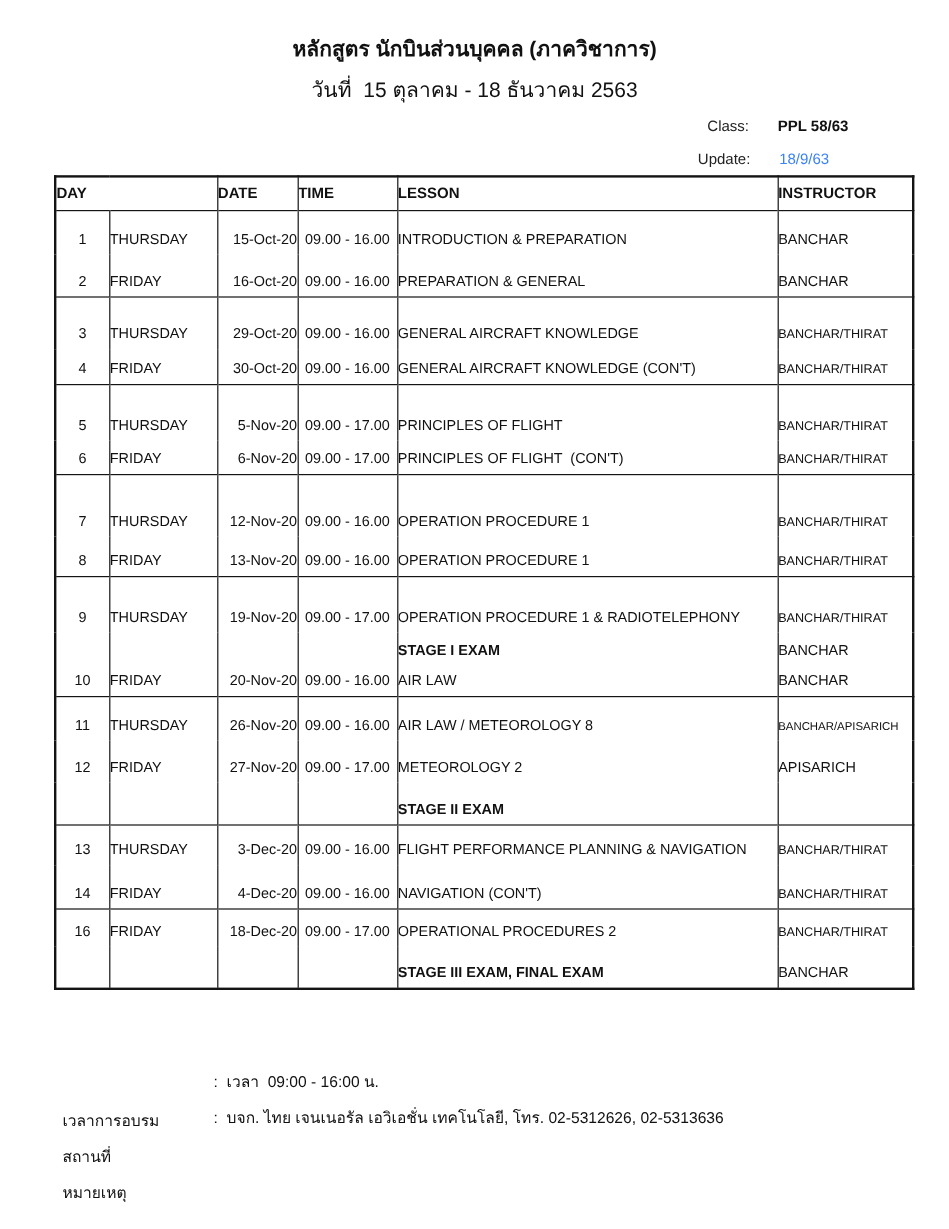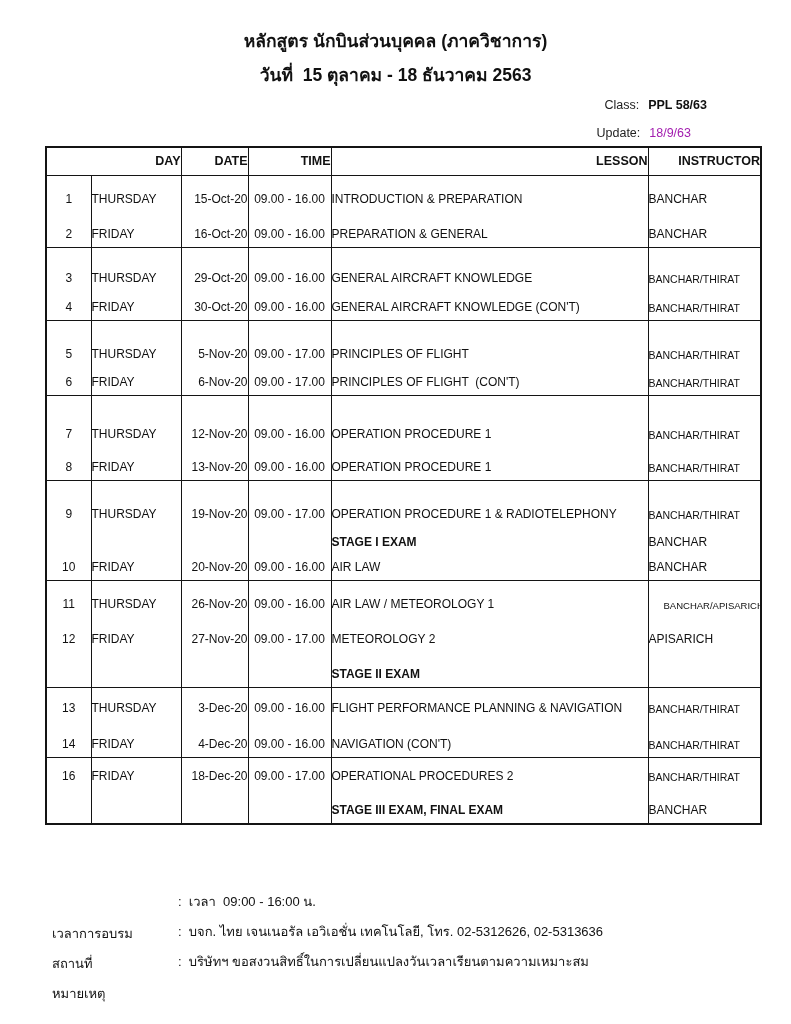--- a/index.html
+++ b/index.html
@@ -7,73 +7,73 @@
     width:791px;height:1024px;position:relative;background:#ffffff;
     font-family:"Liberation Sans","DejaVu Sans",sans-serif;color:#111;
     overflow:hidden;
   }
   .title{
     position:absolute;top:27px;left:0;width:791px;text-align:center;
     font-size:17.5px;font-weight:bold;white-space:pre;
   }
   .subtitle{
     position:absolute;top:61px;left:0;width:791px;text-align:center;
-    font-size:17.5px;font-weight:bold;white-space:pre;
+    font-size:17.5px;font-weight:normal;white-space:pre;
   }
   .meta-line{position:absolute;left:0;text-align:right;font-size:12.5px;}
   .meta-class{top:98px;width:707px;}
   .meta-update{top:126px;width:691px;}
   .meta-line .lbl{color:#222;}
-  .meta-line .val{margin-left:9px;}
+  .meta-line .val{margin-left:24px;}
   .meta-class .val{font-weight:bold;}
 
   table.sched{
     position:absolute;left:45px;top:146px;width:715px;
     border-collapse:collapse;table-layout:fixed;
     border:2px solid #141414;
   }
   table.sched th,table.sched td{
     padding:0;overflow:hidden;white-space:pre;
   }
   table.sched th{
     border-left:1.5px solid #141414;
-    font-size:12.5px;font-weight:bold;text-align:right;vertical-align:middle;
+    font-size:12.5px;font-weight:bold;text-align:left;vertical-align:middle;
   }
   table.sched thead tr{height:28px;}
   table.sched thead{border-bottom:1.5px solid #141414;}
   table.sched tbody{border-top:1.5px solid #141414;}
   table.sched td{
     border-left:1.5px solid #141414;
     font-size:12px;vertical-align:bottom;padding-bottom:6px;
   }
   td.c-no{text-align:center;}
   td.c-day{padding-left:7px;}
   td.c-date{text-align:right;padding-right:5px;}
   td.c-time{text-align:center;font-size:11.5px;}
   td.c-lesson{padding-left:4px;}
   td.c-lesson.exam{font-weight:bold;}
   td.c-instr{text-align:left;}
   td.c-instr.instr-s{font-size:10.5px;}
-  td.c-instr.instr-xs{font-size:9.5px;padding-left:15px;}
+  td.c-instr.instr-xs{font-size:9.5px;}
 
   .foot-row{position:absolute;left:52px;width:700px;height:20px;font-size:13px;}
   .foot-row .f-label{position:absolute;left:0;top:0;margin-top:32px;}
   .foot-row .f-text{position:absolute;left:126px;top:0;white-space:pre;}
 </style>
 </head>
 <body>
 
 <div class="title">หลักสูตร นักบินส่วนบุคคล (ภาควิชาการ)</div>
 <div class="subtitle">วันที่  15 ตุลาคม - 18 ธันวาคม 2563</div>
 
 <div class="meta-line meta-class">
   <span class="lbl">Class:</span><span class="val">PPL 58/63</span>
 </div>
 <div class="meta-line meta-update">
-  <span class="lbl">Update:</span><span class="val" style="color: #a21caf;">18/9/63</span>
+  <span class="lbl">Update:</span><span class="val" style="color: #3b82f6;">18/9/63</span>
 </div>
 
 <table class="sched" id="sched">
   <colgroup>
     <col style="width:45px">
       <col style="width:90px">
       <col style="width:67px">
     <col style="width:83px">
       <col style="width:317px">
       <col style="width:113px">
@@ -184,21 +184,21 @@
         <td class="c-lesson">AIR LAW</td>
         <td class="c-instr">BANCHAR</td>
       </tr>
     </tbody>
     <tbody>
       <tr style="height: 37px;">
         <td class="c-no">11</td>
         <td class="c-day">THURSDAY</td>
         <td class="c-date">26-Nov-20</td>
         <td class="c-time">09.00 - 16.00</td>
-        <td class="c-lesson">AIR LAW / METEOROLOGY 1</td>
+        <td class="c-lesson">AIR LAW / METEOROLOGY 8</td>
         <td class="c-instr instr-xs">BANCHAR/APISARICH</td>
       </tr>
       <tr style="height: 35px;">
         <td class="c-no">12</td>
         <td class="c-day">FRIDAY</td>
         <td class="c-date">27-Nov-20</td>
         <td class="c-time">09.00 - 17.00</td>
         <td class="c-lesson">METEOROLOGY 2</td>
         <td class="c-instr">APISARICH</td>
       </tr>
@@ -252,14 +252,13 @@
 <div class="foot-row" style="top:891px">
   <span class="f-label">เวลาการอบรม</span>
   <span class="f-text">:  เวลา  09:00 - 16:00 น.</span>
 </div>
 <div class="foot-row" style="top:921px">
   <span class="f-label">สถานที่</span>
   <span class="f-text">:  บจก. ไทย เจนเนอรัล เอวิเอชั่น เทคโนโลยี, โทร. 02-5312626, 02-5313636</span>
 </div>
 <div class="foot-row" style="top:951px">
   <span class="f-label">หมายเหตุ</span>
-  <span class="f-text">:  บริษัทฯ ขอสงวนสิทธิ์ในการเปลี่ยนแปลงวันเวลาเรียนตามความเหมาะสม</span>
 </div>
 
 </body></html>

